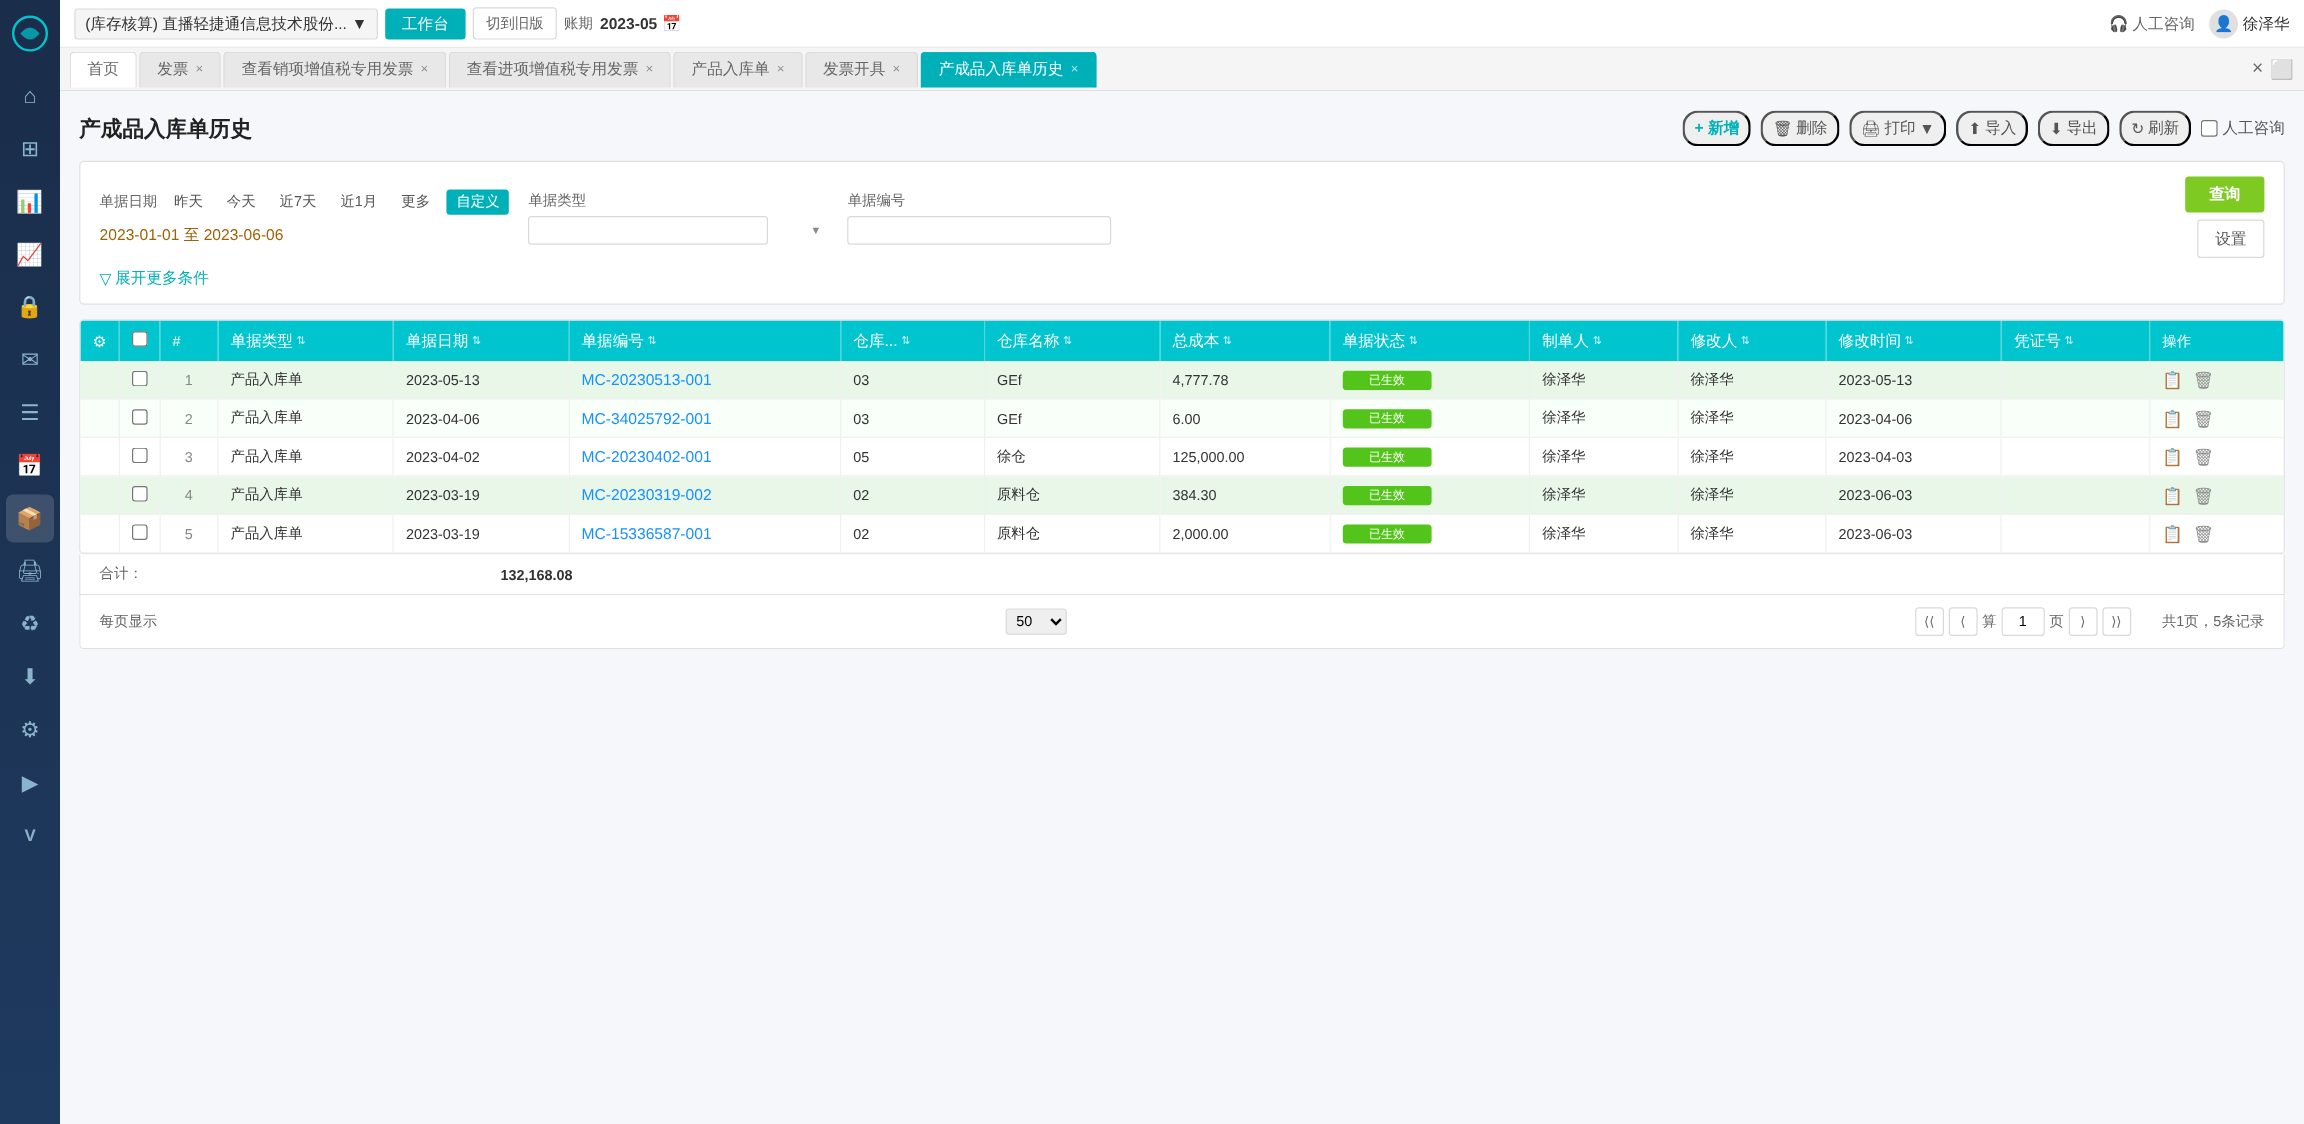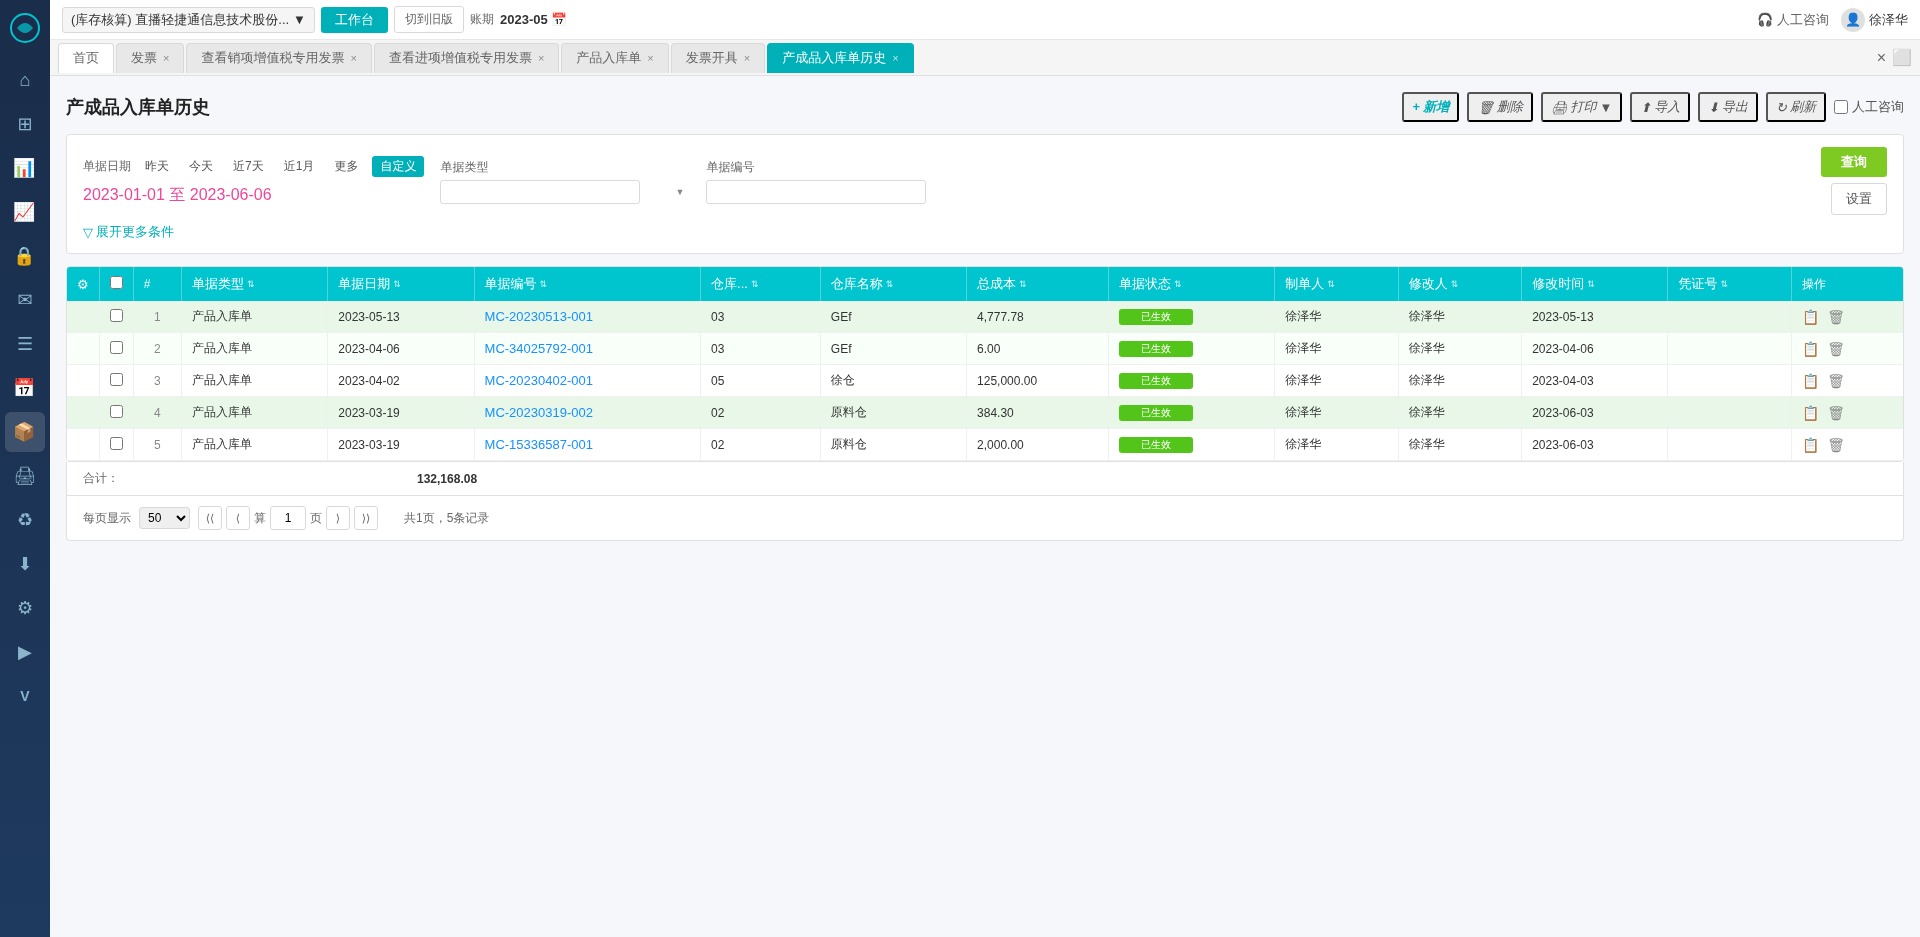--- a/index.html
+++ b/index.html
@@ -38,33 +38,33 @@
     .window-controls { margin-left: auto; display: flex; gap: 6px; }
     .win-btn { background: none; border: none; cursor: pointer; color: #666; font-size: 16px; }
 
     
     .content { flex: 1; overflow-y: auto; padding: 16px; background: #f5f7fa; }
 
     
     .page-header { display: flex; align-items: center; justify-content: space-between; margin-bottom: 12px; }
     .page-title { font-size: 18px; font-weight: bold; color: #222; }
     .page-actions { display: flex; align-items: center; gap: 8px; }
-    .action-btn { display: flex; align-items: center; gap: 3px; font-size: 13px; color: #555; cursor: pointer; padding: 4px 8px; border-radius: 3px; font-style: italic; }
+    .action-btn { display: flex; align-items: center; gap: 3px; font-size: 13px; color: #555; cursor: pointer; padding: 4px 8px; border-radius: 13px; }
     .action-btn.primary-add { color: #00b0b9; font-weight: bold; }
     .show-detail-label { font-size: 13px; color: #555; display: flex; align-items: center; gap: 4px; cursor: pointer; }
     .checkbox-small { width: 14px; height: 14px; }
 
     
     .filter-area { background: #fff; border: 1px solid #e0e0e0; border-radius: 4px; padding: 12px 16px; margin-bottom: 12px; }
     .filter-row { display: flex; align-items: center; gap: 16px; flex-wrap: wrap; }
     .filter-label { font-size: 12px; color: #666; flex-shrink: 0; }
     .date-shortcuts { display: flex; gap: 8px; align-items: center; }
     .date-shortcut { font-size: 12px; color: #555; cursor: pointer; padding: 2px 6px; border-radius: 3px; }
     .date-shortcut.custom { background: #00b0b9; color: #fff; border-radius: 3px; padding: 2px 8px; }
-    .date-range-text { font-size: 16px; color: #ec4899; margin-top: 4px; }
+    .date-range-text { font-size: 13px; color: #a16207; margin-top: 4px; }
     .filter-select { border: 1px solid #d9d9d9; border-radius: 3px; padding: 4px 24px 4px 8px; font-size: 12px; color: #555; background: #fff; cursor: pointer; min-width: 200px; appearance: none; }
     .filter-input { border: 1px solid #d9d9d9; border-radius: 3px; padding: 4px 8px; font-size: 12px; color: #555; min-width: 180px; }
     .select-wrapper { position: relative; display: inline-flex; align-items: center; }
     .select-wrapper::after { content: '▼'; position: absolute; right: 6px; font-size: 9px; color: #888; pointer-events: none; }
     .expand-btn { font-size: 12px; color: #00b0b9; cursor: pointer; display: flex; align-items: center; gap: 3px; margin-top: 8px; }
     .search-btn { background: #7ec922; color: #fff; border: none; padding: 6px 20px; border-radius: 3px; cursor: pointer; font-size: 13px; font-weight: bold; }
     .setting-btn { background: #fff; color: #555; border: 1px solid #d9d9d9; padding: 6px 14px; border-radius: 3px; cursor: pointer; font-size: 13px; }
 
     
     .table-container { background: #fff; border: 1px solid #e0e0e0; border-radius: 4px; overflow: hidden; }
@@ -88,21 +88,21 @@
     .th-checkbox { width: 30px; text-align: center; }
     .th-settings { width: 30px; text-align: center; }
     .td-checkbox { text-align: center; }
 
     
     .table-footer { background: #fff; border: 1px solid #e0e0e0; border-top: none; padding: 8px 16px; display: flex; align-items: center; gap: 18px; }
     .footer-label { font-size: 12px; color: #666; }
     .footer-value { font-size: 12px; color: #333; font-weight: bold; margin-left: 280px; }
 
     
-    .pagination { display: flex; align-items: center; justify-content: flex-start; padding: 10px 16px; gap: 8px; background: #fff; border: 1px solid #e0e0e0; border-top: none; border-radius: 0 0 4px 4px; }
+    .pagination { display: flex; align-items: center; justify-content: space-between; padding: 10px 16px; gap: 8px; background: #fff; border: 1px solid #e0e0e0; border-top: none; border-radius: 0 0 4px 4px; }
     .page-size-label { font-size: 12px; color: #666; }
     .page-size-select { border: 1px solid #d9d9d9; border-radius: 3px; padding: 2px 4px; font-size: 12px; }
     .page-nav { display: flex; align-items: center; gap: 4px; }
     .page-nav-btn { background: none; border: 1px solid #d9d9d9; border-radius: 3px; width: 24px; height: 24px; cursor: pointer; display: flex; align-items: center; justify-content: center; font-size: 11px; color: #666; }
     .page-nav-btn:disabled { opacity: 0.4; cursor: not-allowed; }
     .page-input { border: 1px solid #d9d9d9; border-radius: 3px; width: 36px; height: 24px; text-align: center; font-size: 12px; }
     .page-info { font-size: 12px; color: #666; margin-left: 22px; }
   </style>
 </head>
 <body>

